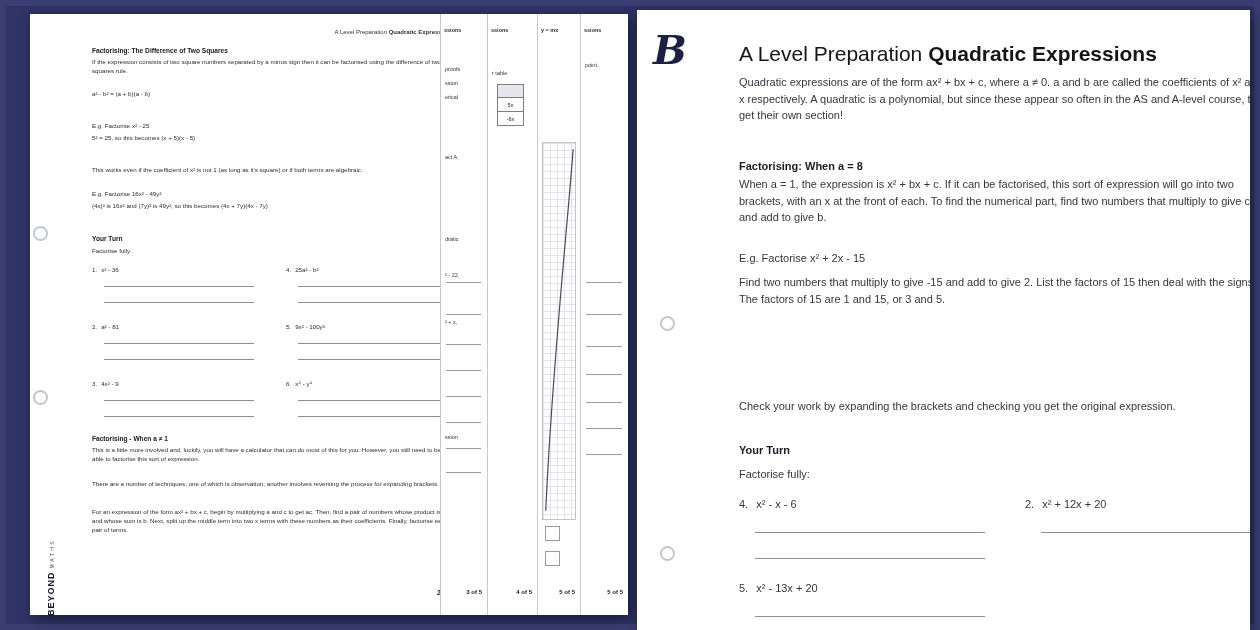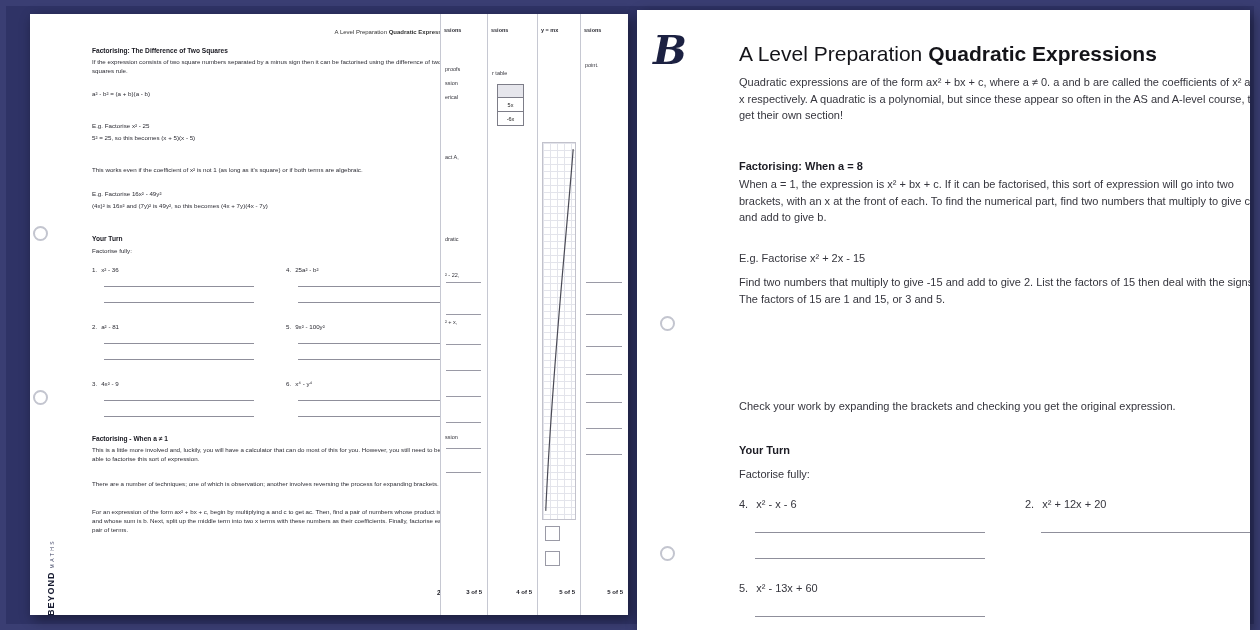--- a/index.html
+++ b/index.html
@@ -259,19 +259,19 @@
         <span class="pnumq">4.</span><span>x² - x - 6</span>
         <div class="aline al1"></div>
         <div class="aline al2"></div>
       </div>
       <div class="rprob">
         <span class="pnumq">2.</span><span>x² + 12x + 20</span>
         <div class="aline al1"></div>
         
       </div>
       <div class="rprob">
-        <span class="pnumq">5.</span><span>x² - 13x + 60</span>
+        <span class="pnumq">5.</span><span>x² - 13x + 20</span>
         <div class="aline al1"></div>
         
       </div>
     </div>
   </div>
 </section>
 
 </body></html>

